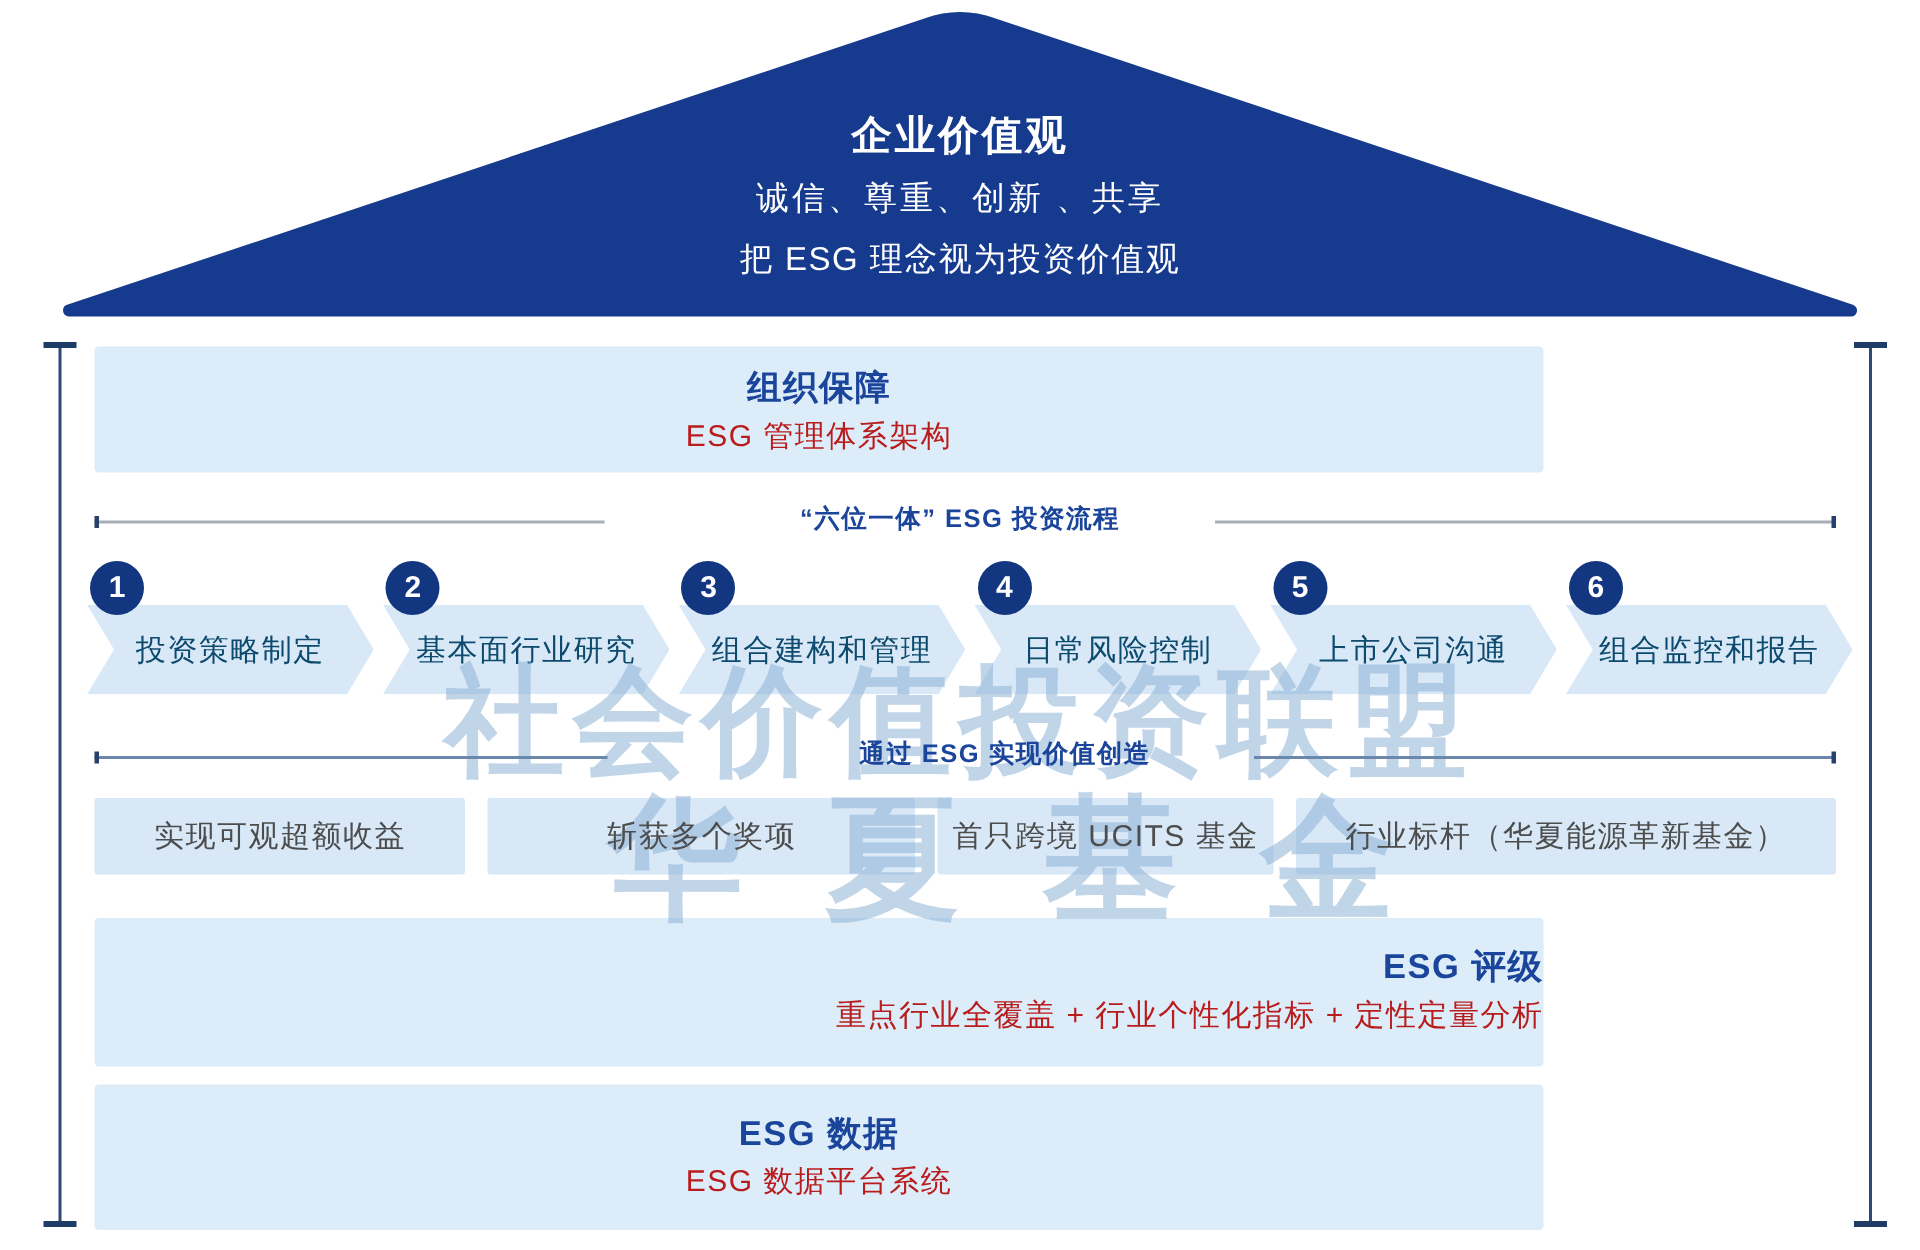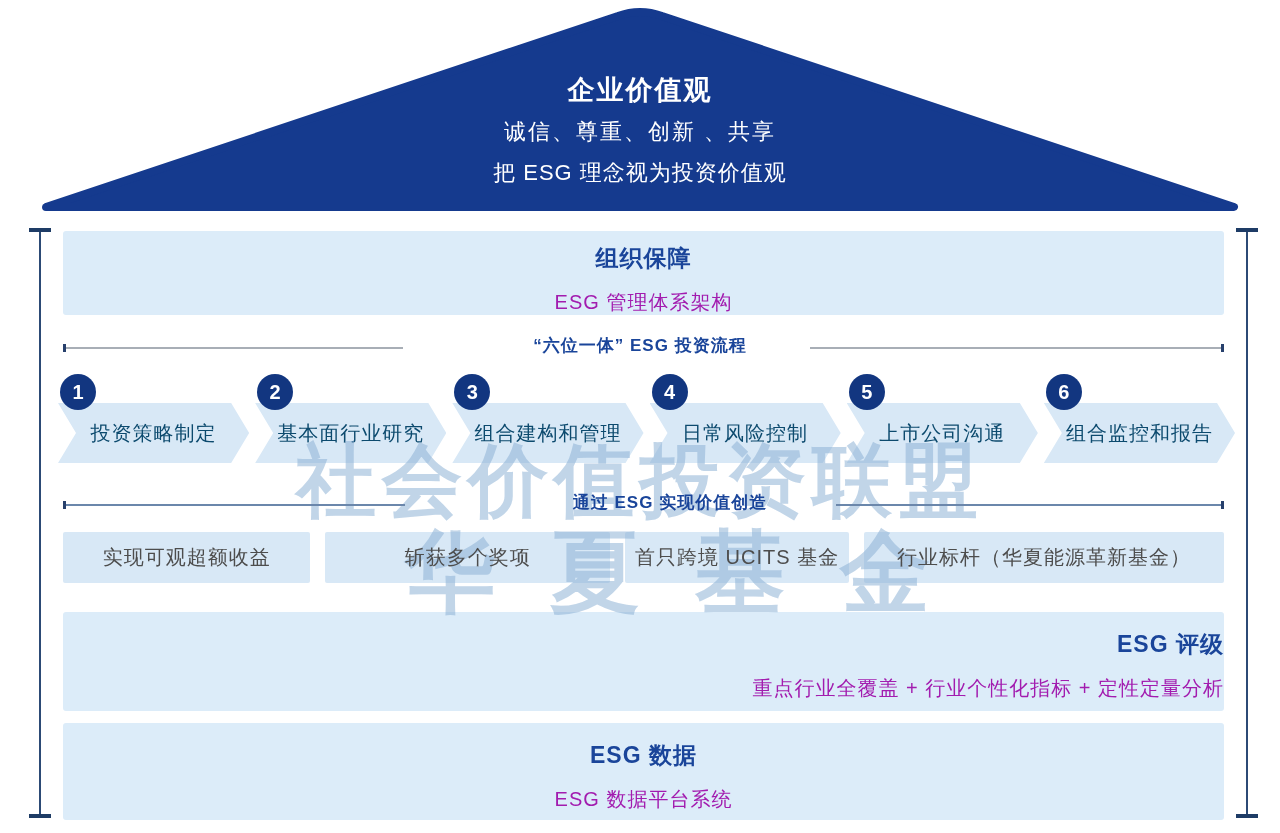--- a/index.html
+++ b/index.html
@@ -16,27 +16,27 @@
   
   .vline{position:absolute;top:228px;width:2px;height:590px;background:#2c4a75;}
   .vline.left{left:39px;}
   .vline.right{left:1246px;}
   .vline::before,.vline::after{
     content:"";position:absolute;left:-10px;width:22px;height:4px;background:#1e3c66;
   }
   .vline::before{top:0;}
   .vline::after{bottom:0;}
   
-  .band{position:absolute;left:63px;width:1161px;background:#dcecf9;border-radius:3px;text-align:center;}
+  .band{position:absolute;left:63px;width:966px;background:#dcecf9;border-radius:3px;text-align:center;}
   .band-org{top:231px;height:84px;}
   .band-rating{top:612px;height:99px;text-align:right;}
   .band-data{top:723px;height:97px;}
   .band-title{position:relative;z-index:2;font-size:23px;font-weight:bold;color:#1a459a;margin-top:12px;letter-spacing:1px;}
   .band-rating .band-title,.band-data .band-title{margin-top:17px;}
-  .band-sub{position:relative;z-index:2;font-size:20px;color:#a21caf;margin-top:15px;letter-spacing:1px;}
+  .band-sub{position:relative;z-index:2;font-size:20px;color:#b91c1c;margin-top:3px;letter-spacing:1px;}
   
   .sec-title{position:absolute;left:0;width:1280px;text-align:center;font-size:17px;font-weight:bold;color:#1a459a;z-index:2;letter-spacing:1px;}
   .sec1-title{top:334px;}
   .sec2-title{top:491px;padding-left:30px;}
   .hrule{position:absolute;height:2px;z-index:2;}
   .hrule.tick-left::before{content:"";position:absolute;left:0;top:-3px;width:3px;height:8px;background:#27406c;}
   .hrule.tick-right::after{content:"";position:absolute;right:0;top:-3px;width:3px;height:8px;background:#27406c;}
   .h1l{left:63px;top:347px;width:340px;background:#a8aeb6;}
   .h1r{left:810px;top:347px;width:414px;background:#a8aeb6;}
   .h2l{left:63px;top:504px;width:342px;background:#6b87ab;}

